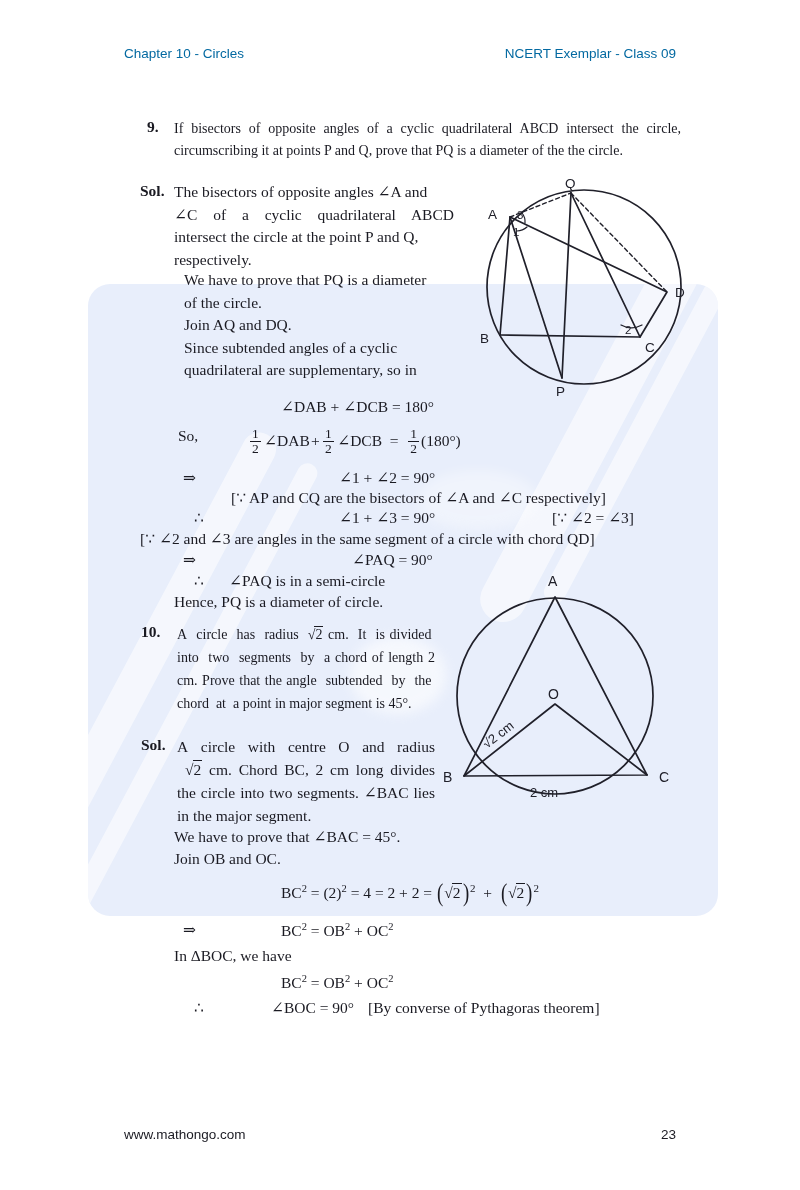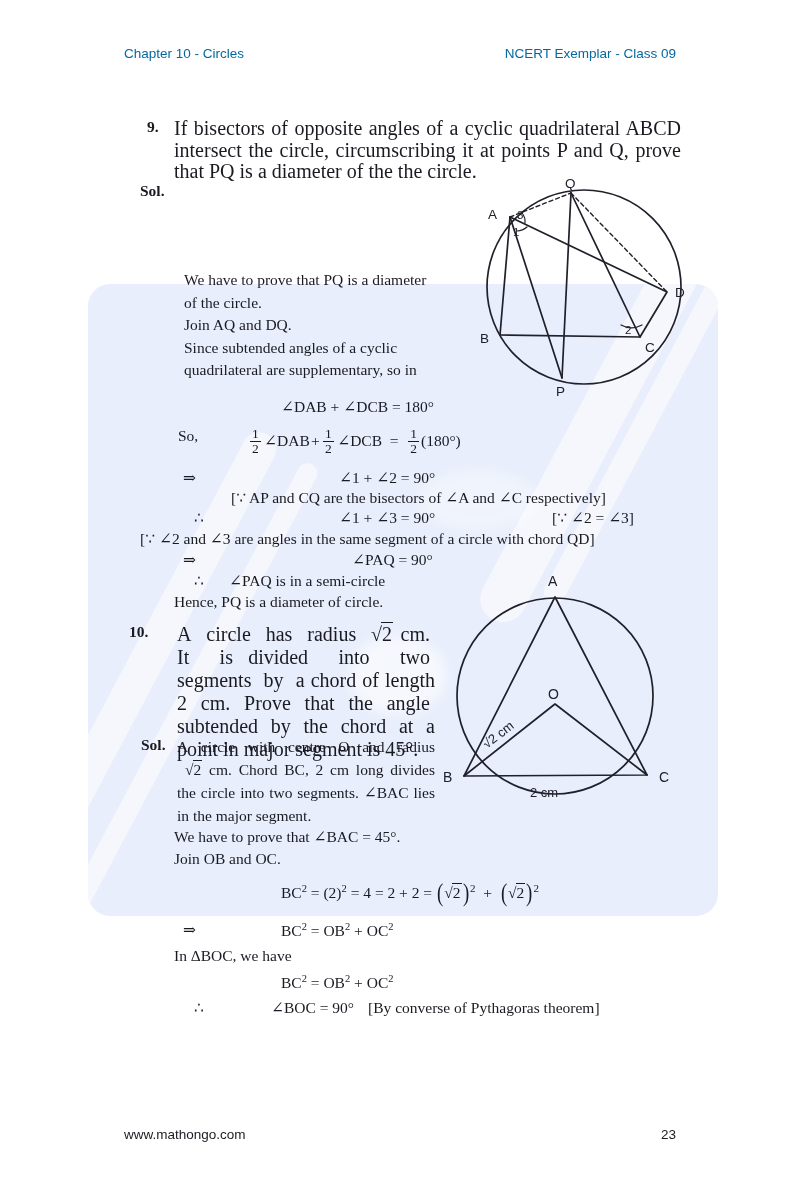--- a/index.html
+++ b/index.html
@@ -64,21 +64,21 @@
     z-index: 2;
   }
 
   .num {
     position: absolute;
     font-weight: bold;
     font-size: 15.5px;
   }
 
   .qtext {
-    font-size: 20px;
+    font-size: 14px;
     line-height: 21.5px;
     text-align: justify;
   }
 
   .soltext {
     font-size: 15.5px;
     line-height: 22.5px;
     text-align: justify;
   }
 
@@ -153,20 +153,26 @@
   <div class="wm-blob" style="left:330px; top:186px; width:120px; height:60px; opacity:.35;"></div>
 </div>
 
 <div class="content">
 
   <div class="num" style="left:147px; top:118px;">9.</div>
   <div class="qtext" style="position:absolute; left:174px; top:118px; width:507px;">If bisectors of opposite angles of a cyclic quadrilateral ABCD intersect the circle, circumscribing it at points P and Q, prove that PQ is a diameter of the the circle.</div>
 
   <div class="num" style="left:140px; top:182px;">Sol.</div>
 
+  <div class="soltext" style="position:absolute; left:174px; top:181px; width:280px;">
+    <div>The bisectors of opposite angles ∠A and</div>
+    <div style="text-align:justify; text-align-last:justify;">∠C of a cyclic quadrilateral ABCD</div>
+    <div>intersect the circle at the point P and Q,</div>
+    <div>respectively.</div>
+  </div>
 
   <div class="soltext" style="position:absolute; left:184px; top:269px; width:290px;">
     <div>We have to prove that PQ is a diameter</div>
     <div>of the circle.</div>
     <div>Join AQ and DQ.</div>
     <div>Since subtended angles of a cyclic</div>
     <div>quadrilateral are supplementary, so in</div>
   </div>
 
   <div class="eqline" style="left:281px; top:398px;">
@@ -227,21 +233,21 @@
       <text x="175" y="177">C</text>
       <text x="86" y="221">P</text>
     </g>
     <g font-size="11.5">
       <text x="47" y="44">3</text>
       <text x="43" y="61">1</text>
       <text x="155" y="159">2</text>
     </g>
   </svg>
 
-  <div class="num" style="left:129px; top:623px;">10.</div>
+  <div class="num" style="left:141px; top:623px;">10.</div>
   <div class="qtext" style="position:absolute; left:177px; top:623px; width:258px; text-align:justify; line-height:23px;">
     A&nbsp; circle&nbsp; has&nbsp; radius&nbsp; <span class="radical">√<span class="bar">2</span></span>&nbsp;cm.&nbsp; It&nbsp; is divided&nbsp; into&nbsp; two&nbsp; segments&nbsp; by&nbsp; a chord of length 2 cm. Prove that the angle&nbsp; subtended&nbsp; by&nbsp; the&nbsp; chord&nbsp; at&nbsp; a point in major segment is 45°.
   </div>
 
   <div class="num" style="left:141px; top:736px;">Sol.</div>
   <div class="soltext" style="position:absolute; left:177px; top:735px; width:258px; line-height:23px;">
     A&nbsp; circle&nbsp; with&nbsp; centre&nbsp; O&nbsp; and&nbsp; radius <span style="display:inline-block; margin-left:8px;"><span class="radical">√<span class="bar">2</span></span></span> cm. Chord BC, 2 cm long divides the circle into two segments. ∠BAC lies in the major segment.
   </div>
 
   <div class="eqline" style="left:174px; top:828px;">We have to prove that ∠BAC = 45°.</div>

